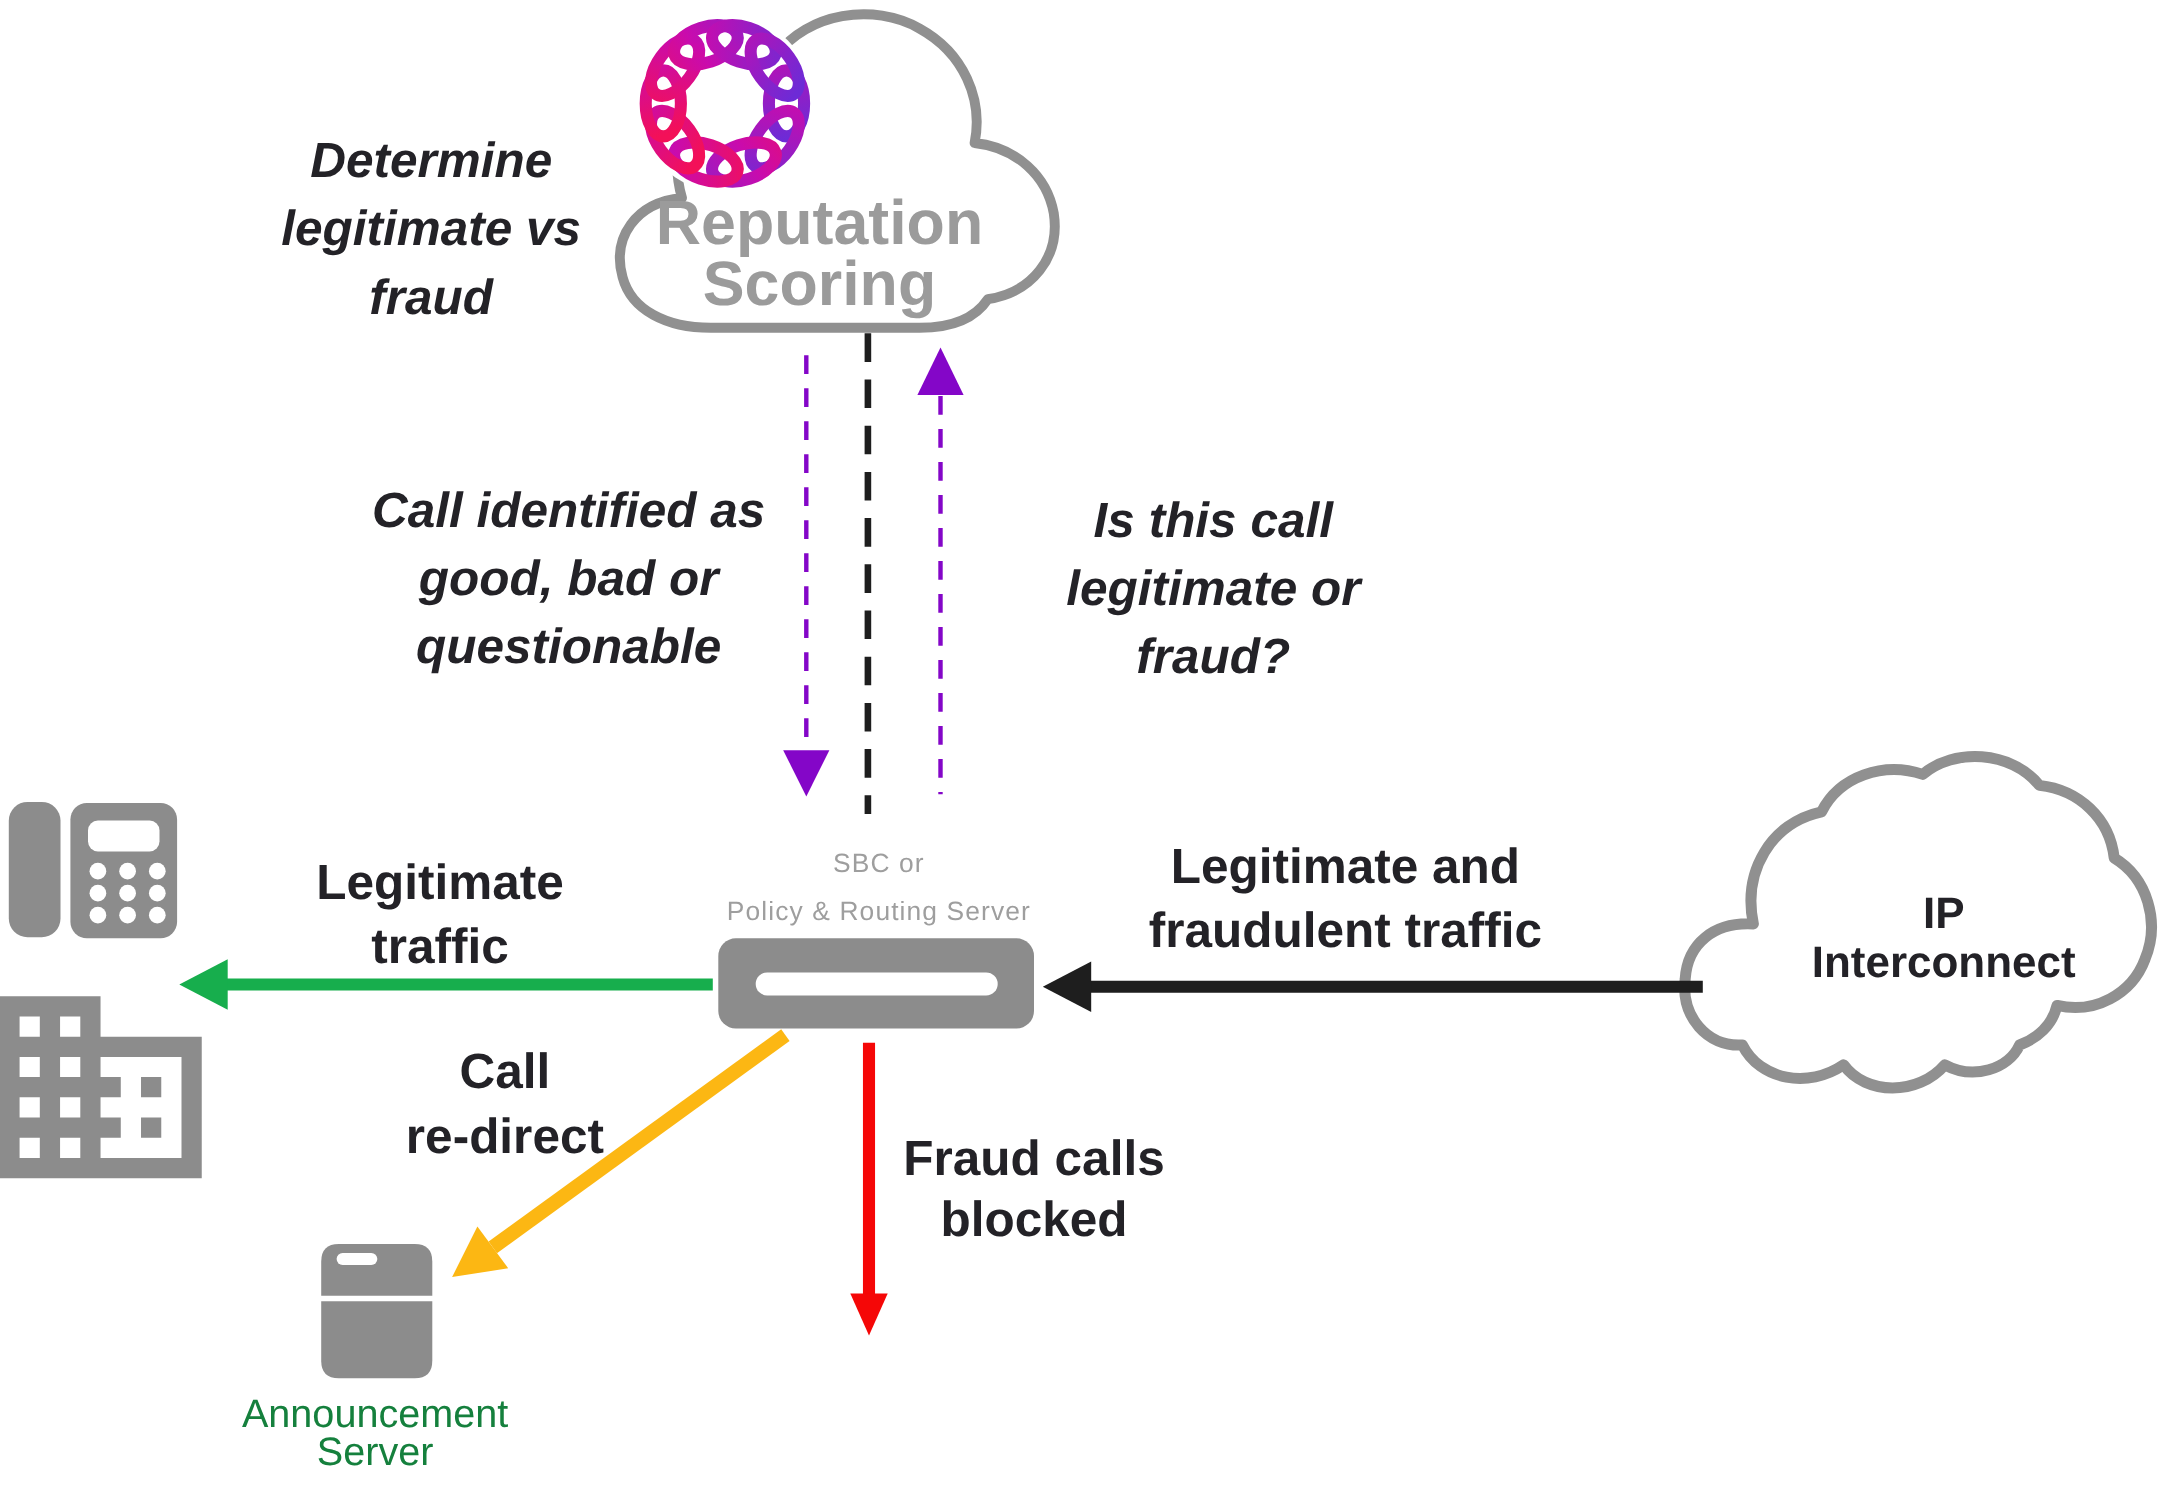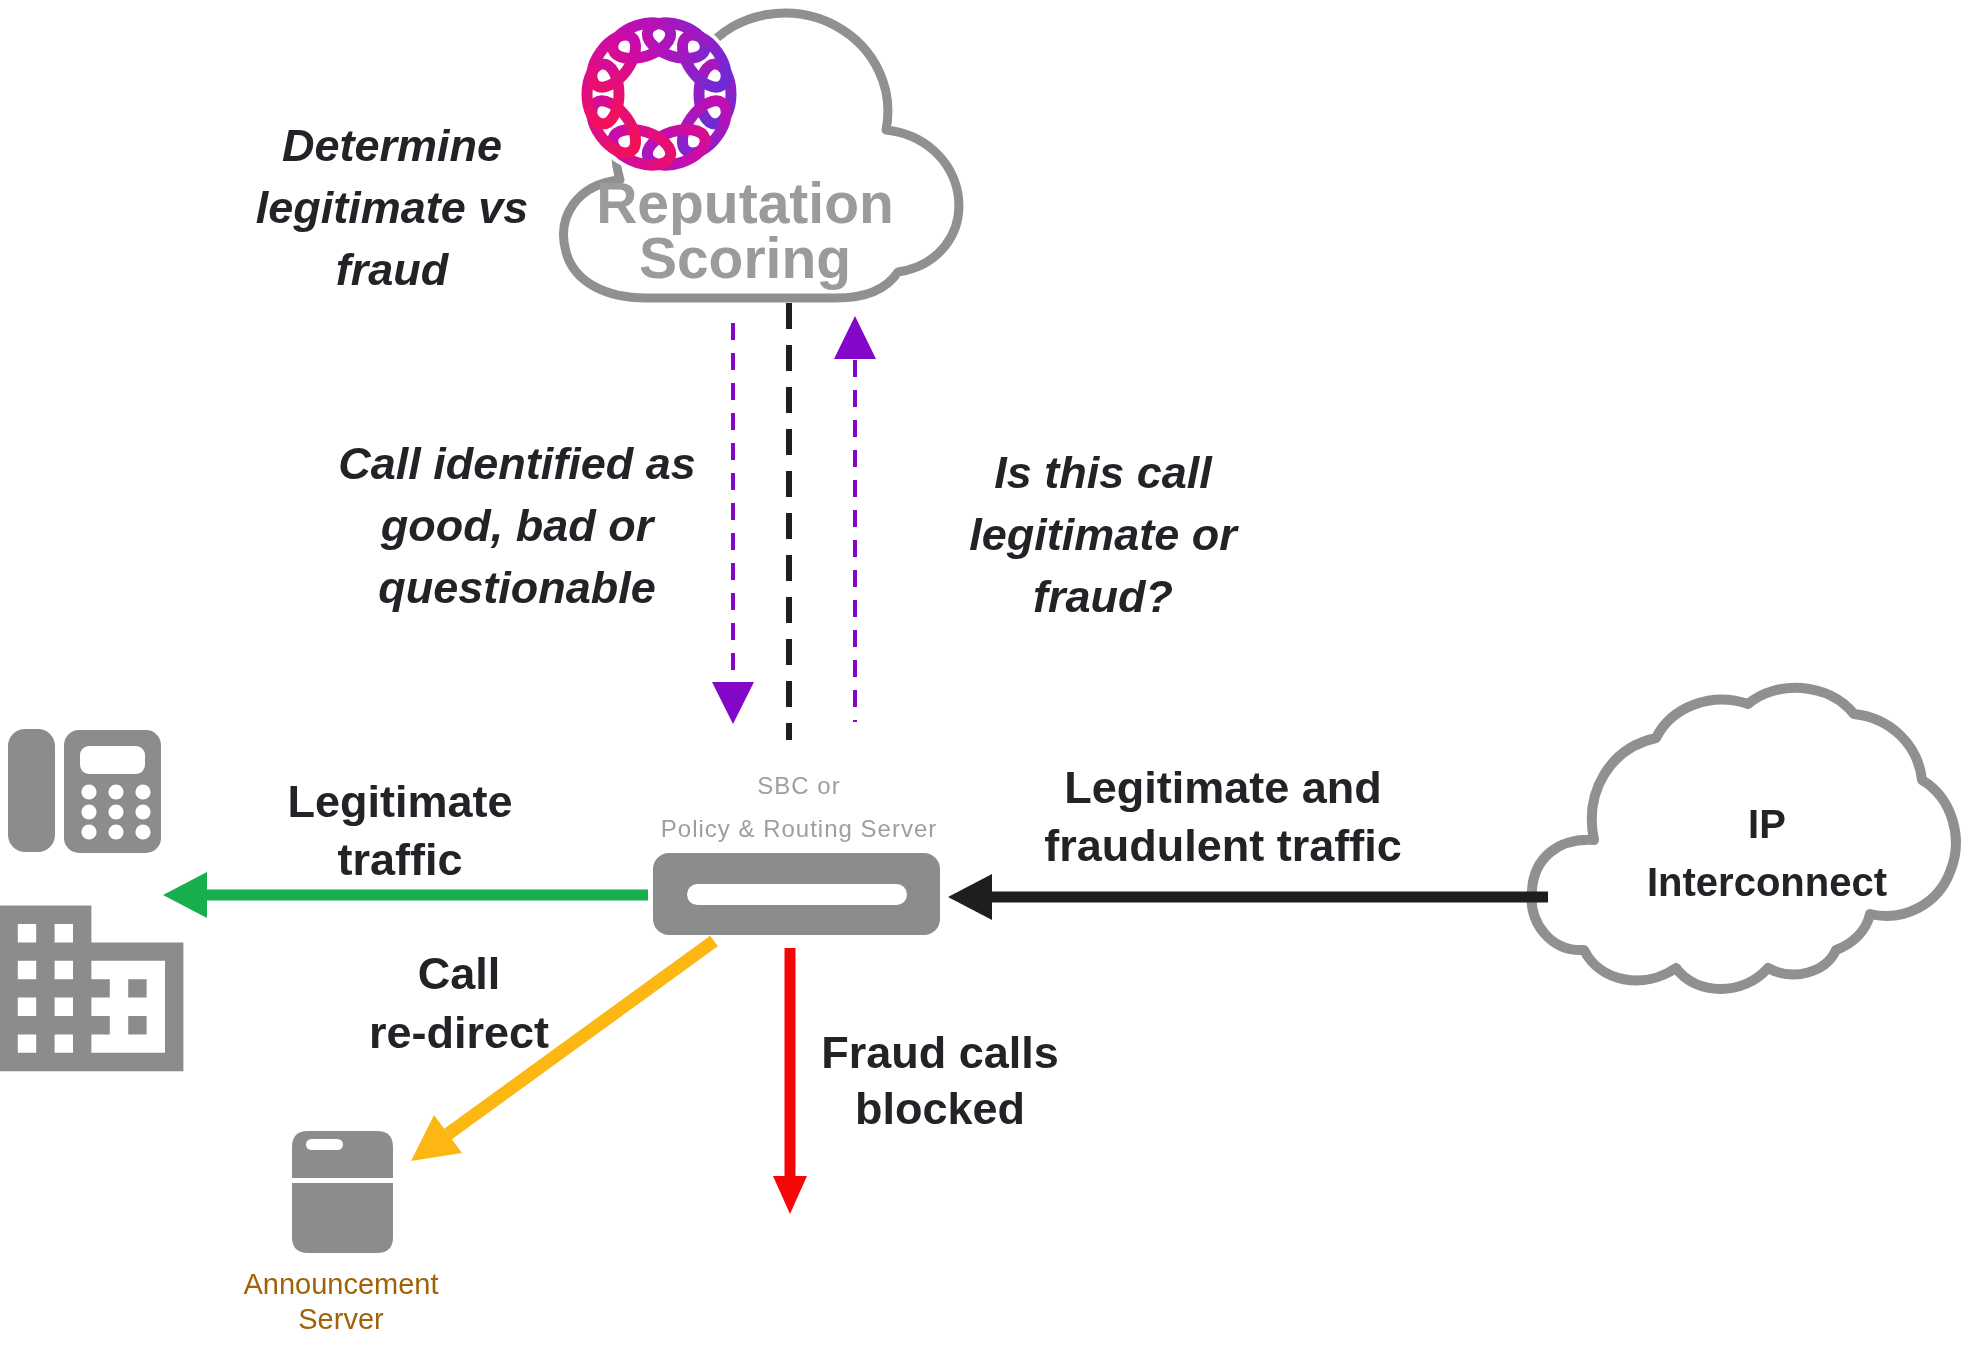--- a/index.html
+++ b/index.html
@@ -20,25 +20,25 @@
     position:absolute;transform:translate(-50%,-50%);text-align:center;
     white-space:pre-line;font-weight:300;color:#9e9e9e;font-size:24px;line-height:43px;
     letter-spacing:1px;
   }
   .cloud-title{
     position:absolute;transform:translate(-50%,-50%);text-align:center;
     white-space:pre-line;font-weight:700;color:#9b9b9b;font-size:57px;line-height:55px;margin-left:16px;
   }
   .ip-title{
     position:absolute;transform:translate(-50%,-50%);text-align:center;
-    font-weight:700;color:#232227;font-size:40px;line-height:58px;white-space:pre-line;
+    font-weight:700;color:#232227;font-size:40px;line-height:44px;white-space:pre-line;
   }
   .server-label{
     position:absolute;transform:translate(-50%,-50%);text-align:center;
-    white-space:pre-line;font-weight:400;color:#a16207;font-size:29px;line-height:35px;
+    white-space:pre-line;font-weight:400;color:#15803d;font-size:36px;line-height:35px;
   }
 </style>
 </head>
 <body>
 
 <div class="canvas">
 
   <svg class="layer" width="1980" height="1359" viewBox="0 0 1980 1359">
     <defs>
       <linearGradient id="ringGrad" gradientUnits="userSpaceOnUse" x1="583" y1="120" x2="737" y2="66">

